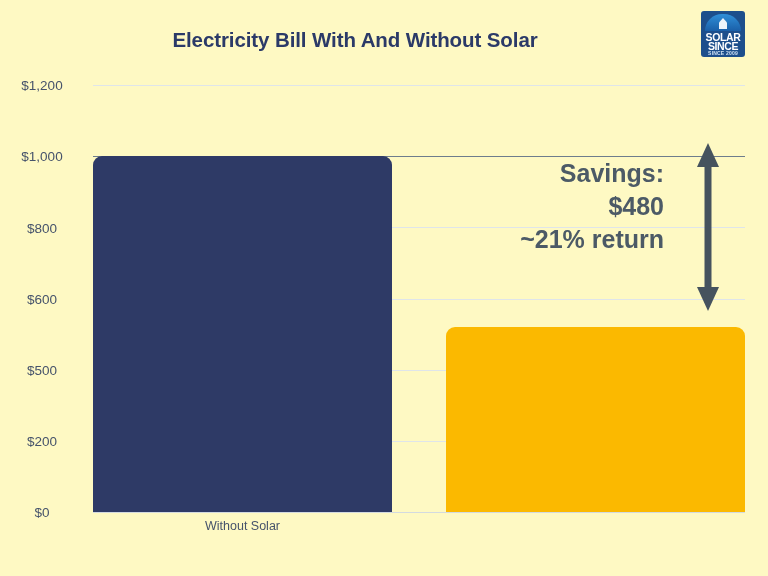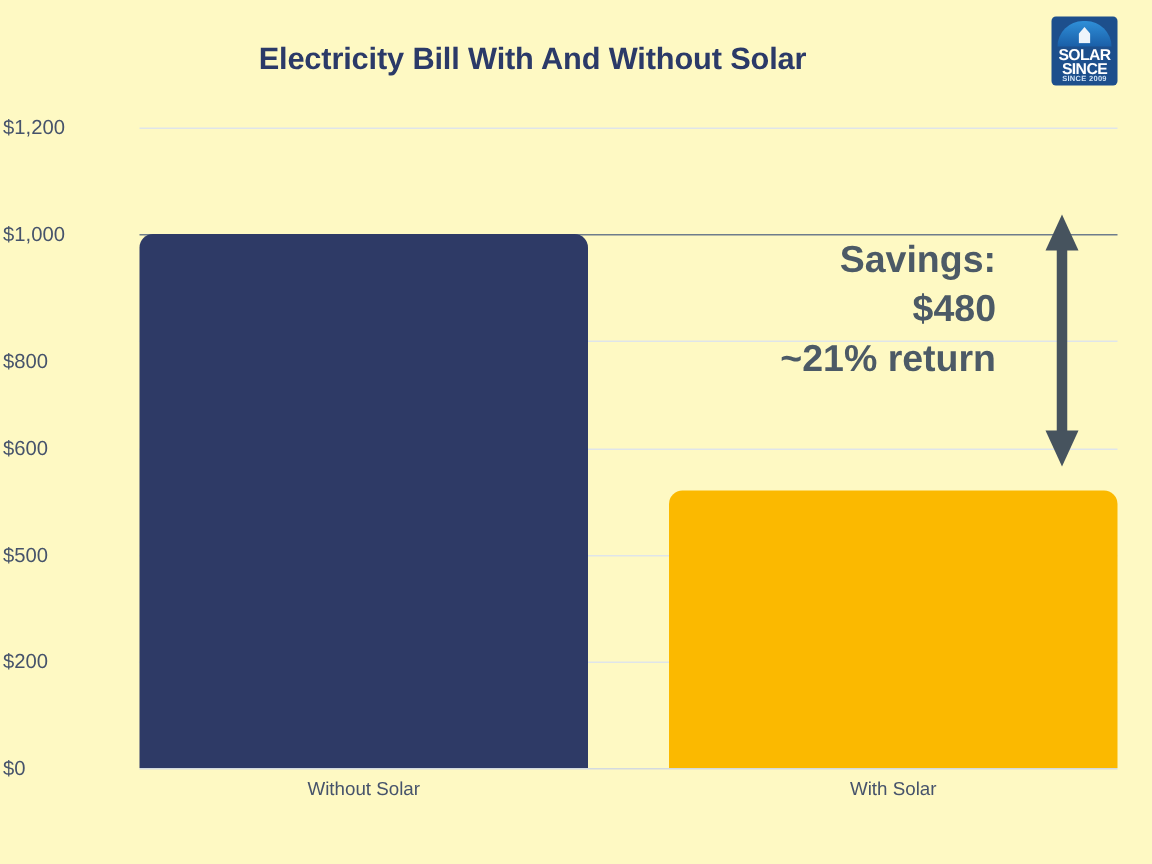--- a/index.html
+++ b/index.html
@@ -125,21 +125,21 @@
     width: 652px;
     height: 1px;
     background: #6e7d8c;
   }
 
   
   .y-tick {
     position: absolute;
     right: 0;
     width: 80px;
-    text-align: left;
+    text-align: center;
     font-size: 13.5px;
     color: #46536b;
     transform: translateY(-50%);
     white-space: nowrap;
   }
   #y-axis {
     position: absolute;
     left: 0;
     top: 85px;
     width: 82px;
@@ -212,21 +212,21 @@
       <div class="logo-house"></div>
       <div class="logo-word1">SOLAR</div>
       <div class="logo-word2">SINCE</div>
       <div class="logo-since">SINCE 2009</div>
     </div>
   </div>
 
   <div id="y-axis">
     <div class="y-tick" style="top:0px;">$1,200</div>
     <div class="y-tick" style="top:71.2px;">$1,000</div>
-    <div class="y-tick" style="top:156px;">$800</div>
+    <div class="y-tick" style="top:143px;">$800</div>
     <div class="y-tick" style="top:213.5px;">$600</div>
     <div class="y-tick" style="top:284.7px;">$500</div>
     <div class="y-tick" style="top:355.8px;">$200</div>
     <div class="y-tick" style="top:427px;">$0</div>
   </div>
 
   <div id="plot-area">
 
     <div class="gridline" style="top:0px;"></div>
     <div class="gridline" style="top:142.3px;"></div>
@@ -235,21 +235,20 @@
     <div class="gridline" style="top:355.8px;"></div>
 
     <div id="reference-line" style="top:71.2px;"></div>
     <div id="axis-baseline"></div>
 
     <div class="bar" id="bar-without-solar" style="height:355.8px;"></div>
     <div class="bar" id="bar-with-solar" style="height:185.0px;"></div>
   </div>
 
   <div class="x-tick" id="x-tick-0">Without Solar</div>
-  <div class="x-tick" id="x-tick-1">With Solar</div>
 
   <div id="savings-annotation">
     <div>Savings:</div>
     <div>$480</div>
     <div>~21% return</div>
   </div>
 
   <svg id="savings-arrow" viewBox="0 0 32 172">
     <line x1="16" y1="22" x2="16" y2="150" stroke="#46535e" stroke-width="7"></line>
     <polygon points="16,2 27,26 5,26" fill="#46535e"></polygon>

